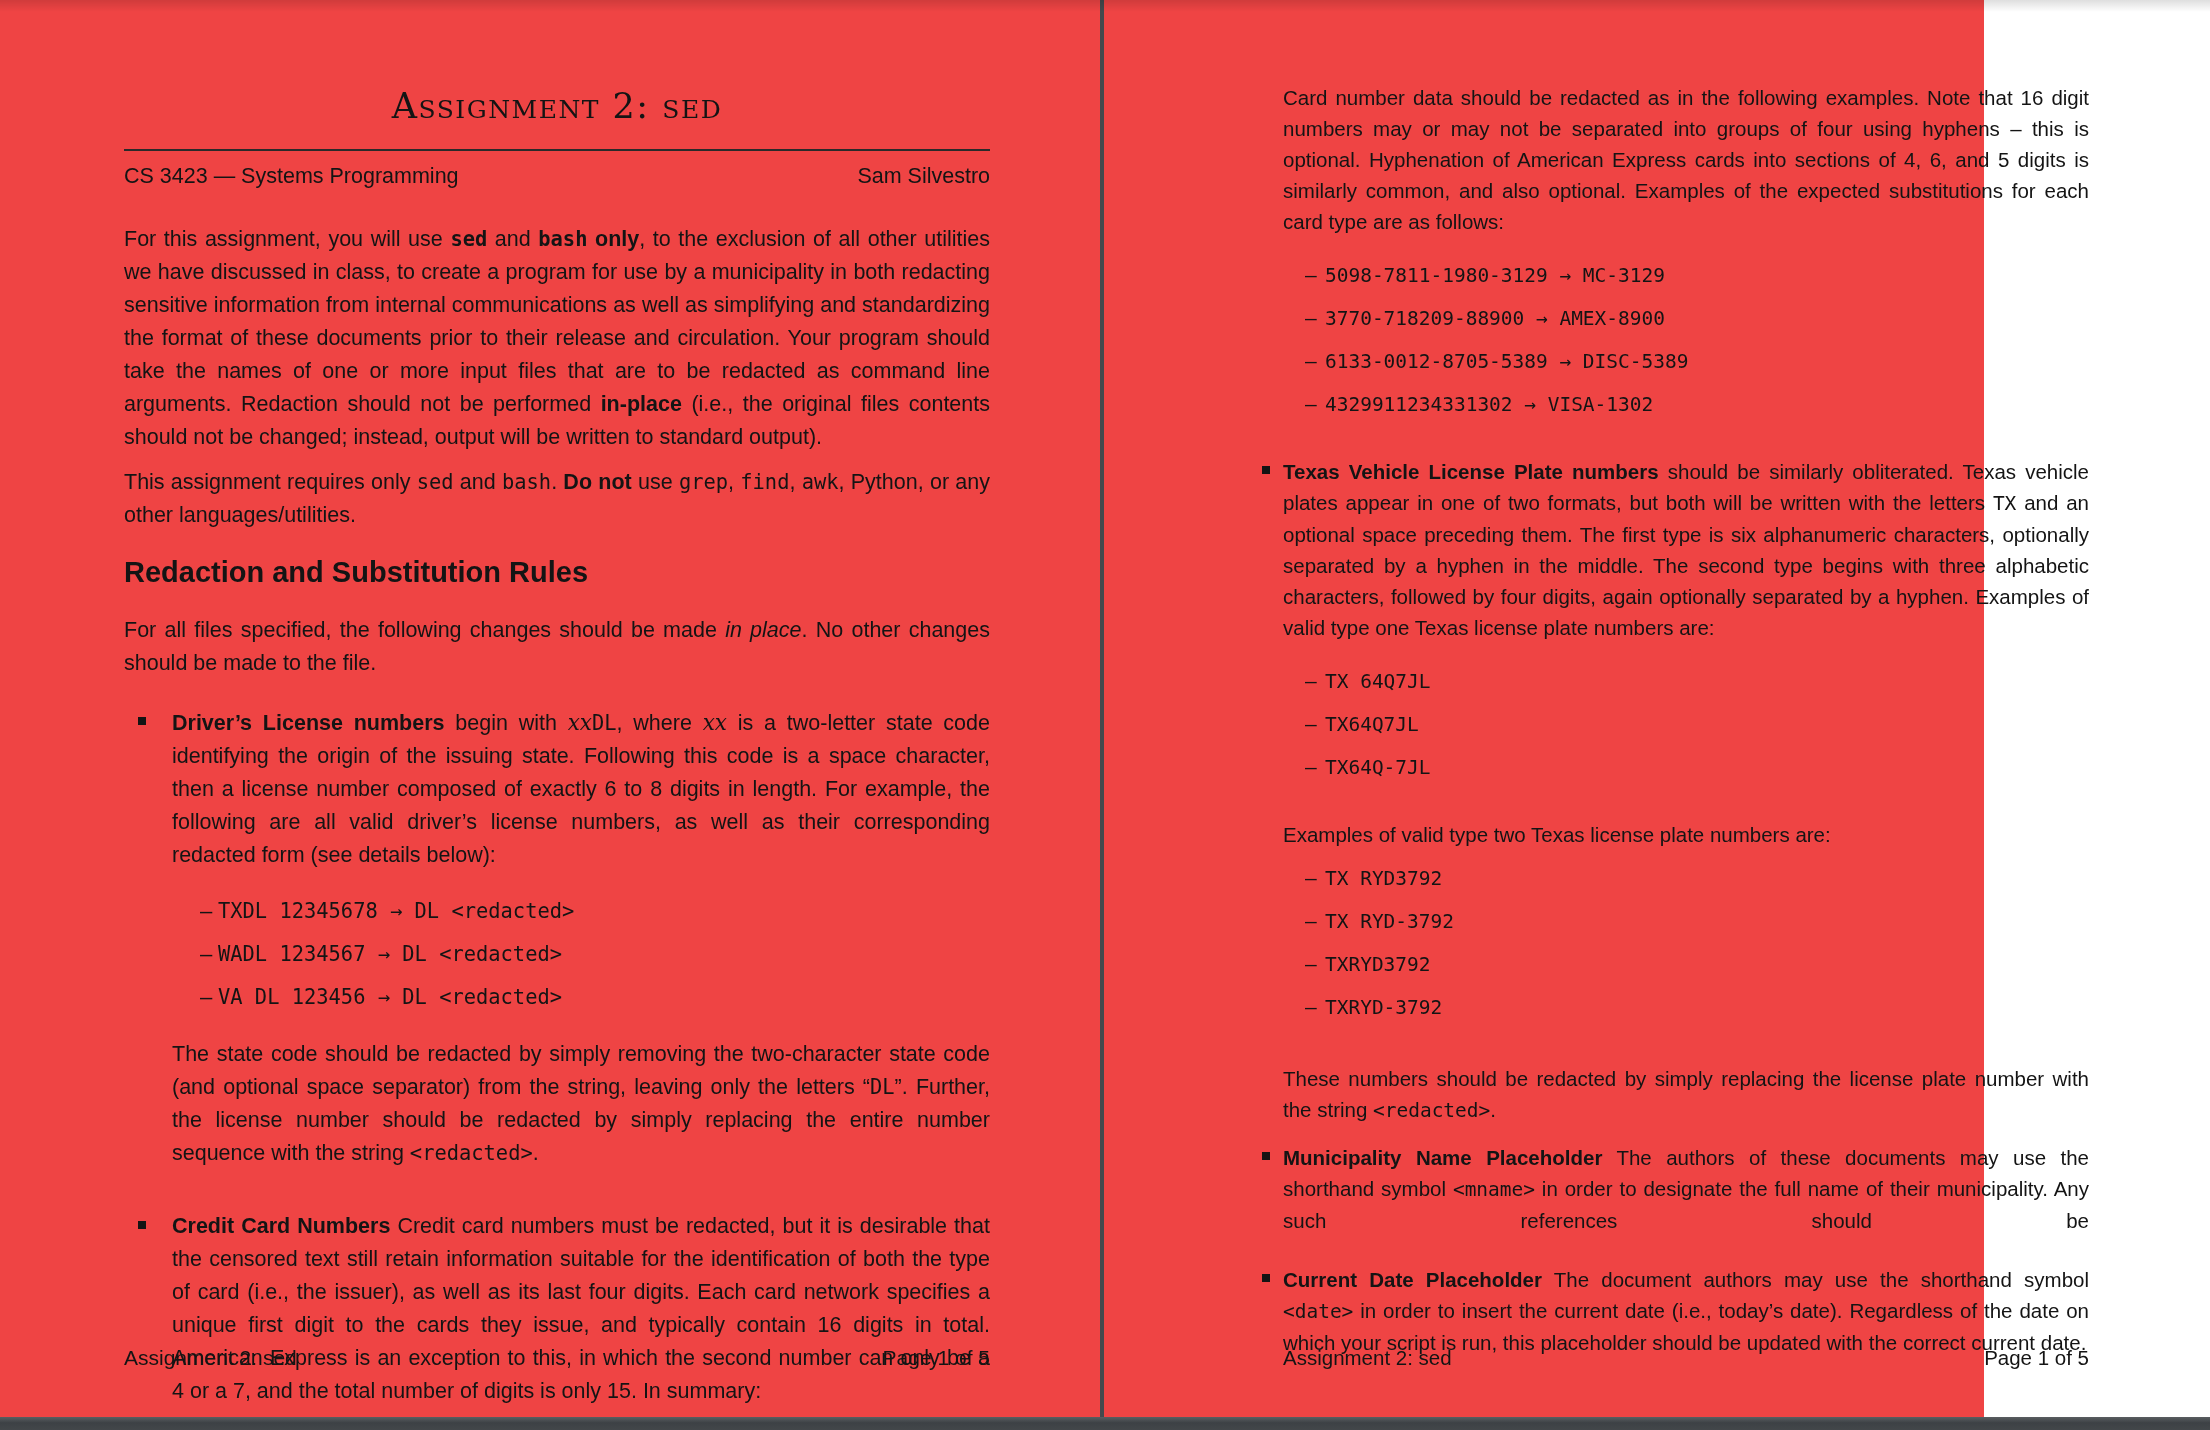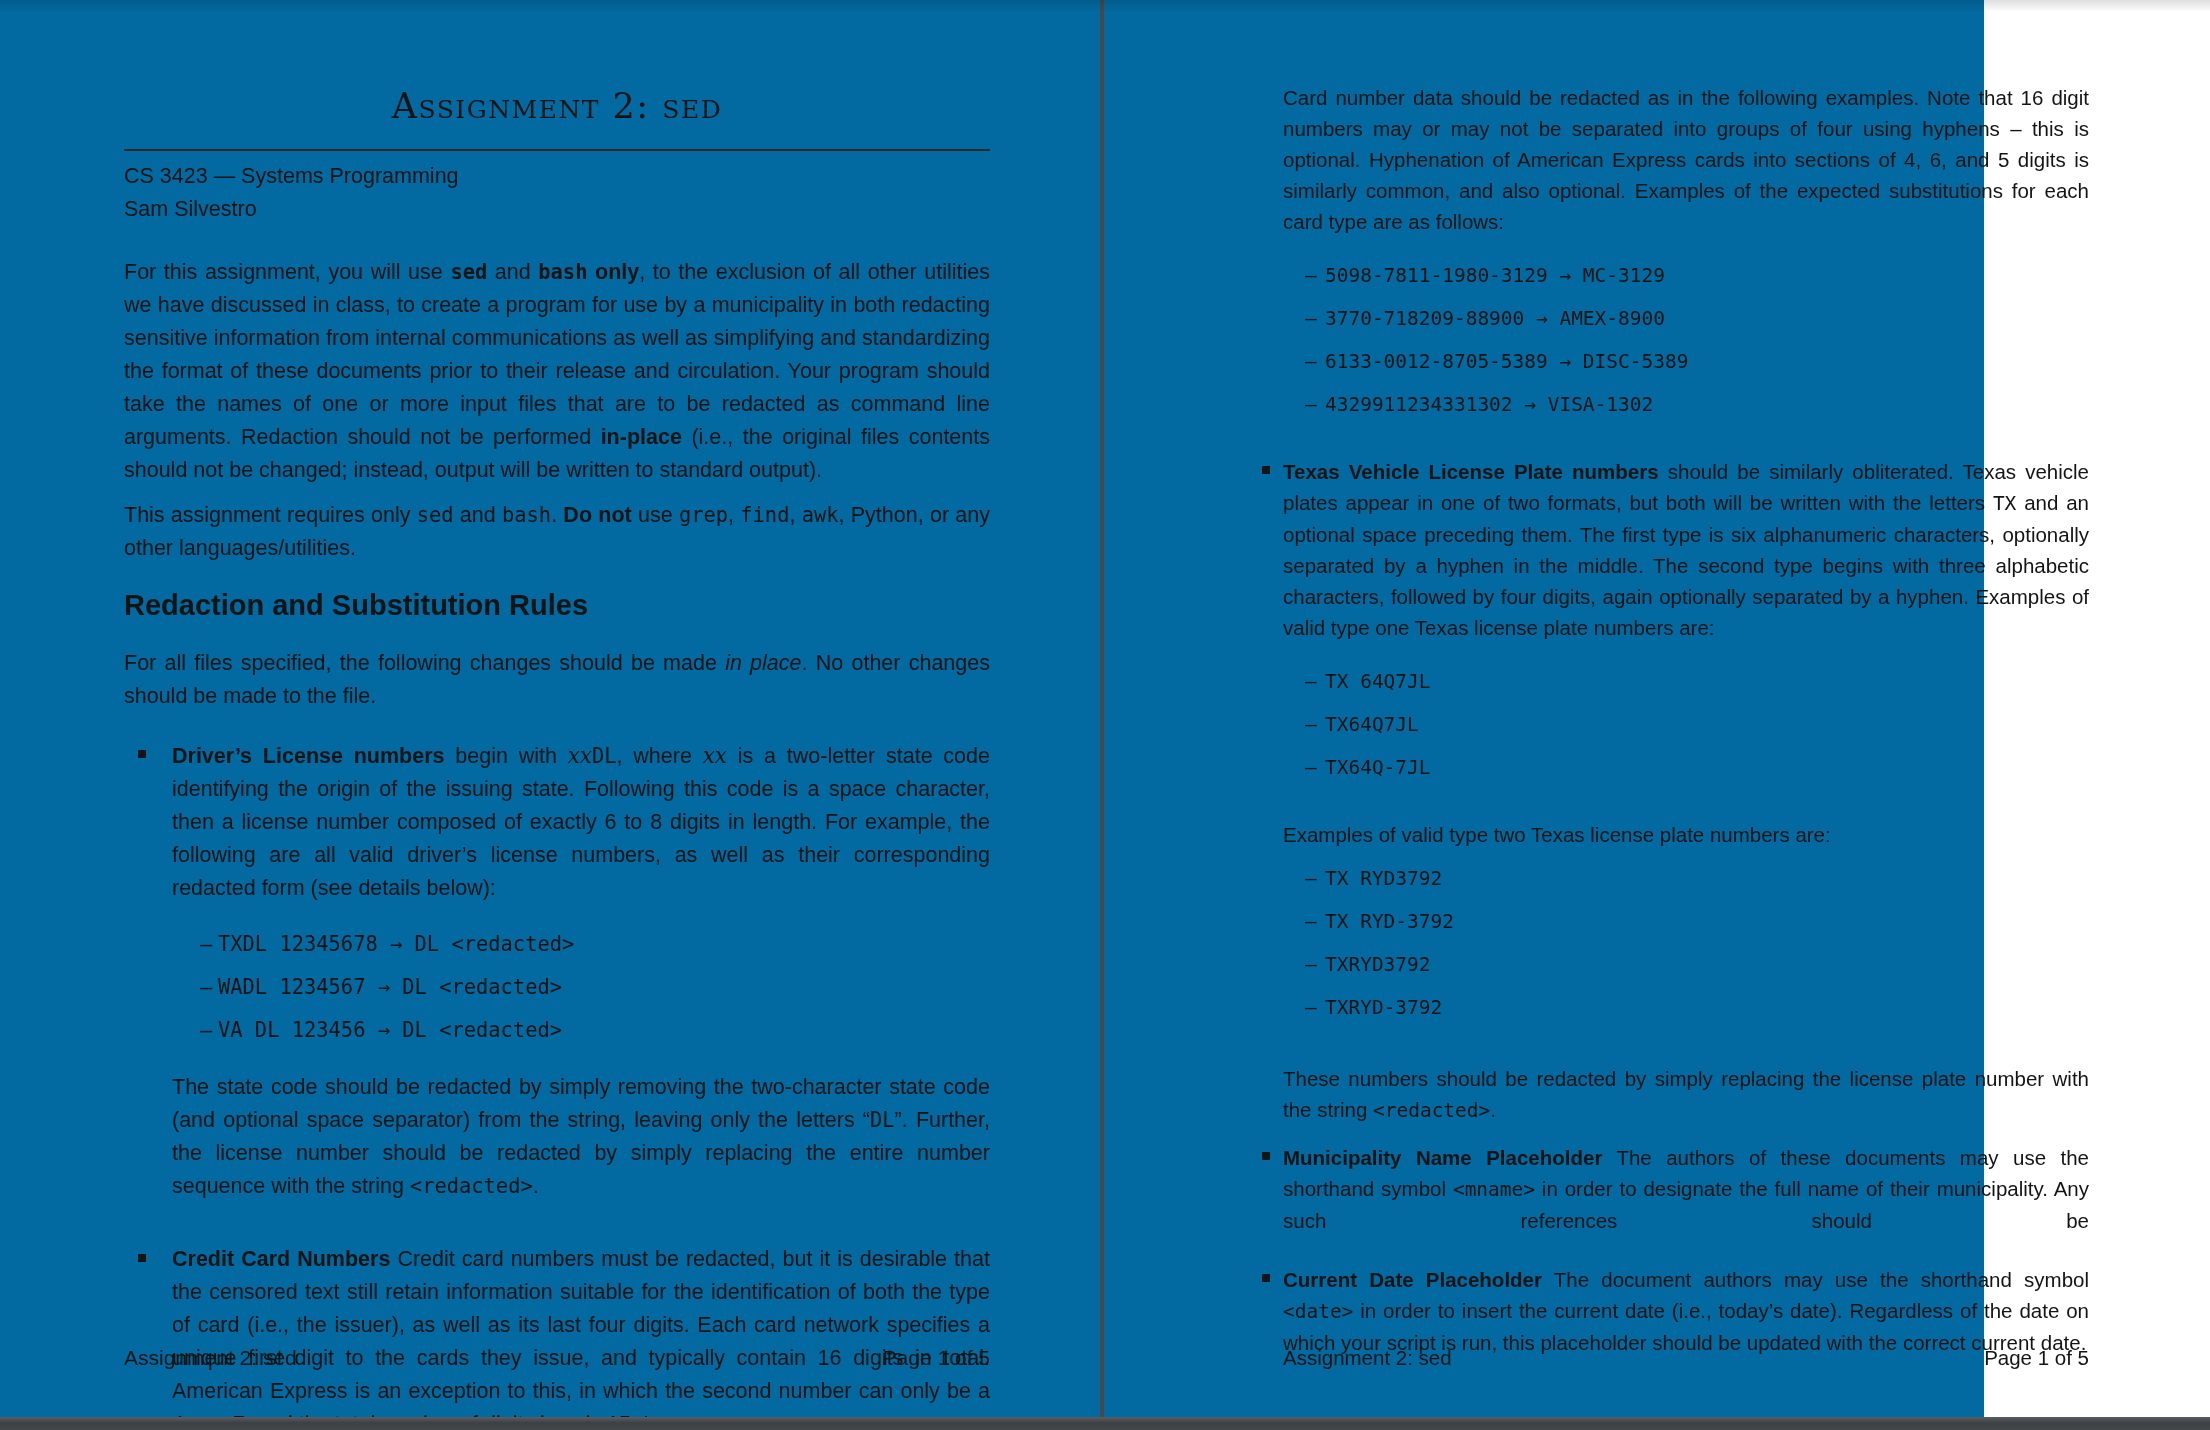--- a/index.html
+++ b/index.html
@@ -8,31 +8,31 @@
     background:#ffffff; color:#141414;
     font-family:"Liberation Sans", sans-serif;
     -webkit-font-smoothing:antialiased;
   }
   .top-shade { position:absolute; left:0; top:0; width:2210px; height:12px;
     background:linear-gradient(rgba(0,0,0,0.13), rgba(0,0,0,0)); z-index:6; }
   .divider { position:absolute; left:1100px; top:0; width:4px; height:1417px; background:#45494d; z-index:5; }
   .bottom-bar { position:absolute; left:0; top:1417px; width:2210px; height:13px;
     background:linear-gradient(#5a5e61, #3d4145 45%, #43474a); z-index:5; }
 
-  .page { position:absolute; top:0; height:1417px; background:#0369a1; }
+  .page { position:absolute; top:0; height:1417px; background:#ef4444; }
   .page-1 { left:0; width:1100px; }
   .page-2 { left:1104px; width:880px; }
 
   .content1 { position:absolute; left:124px; top:0; width:866px; font-size:21.5px; line-height:33px; }
   .content2 { position:absolute; left:179px; top:0; width:806px; font-size:20.5px; line-height:31px; }
 
   .doc-title { margin-top:86px; text-align:center; font-family:"DejaVu Serif", serif;
     font-variant:small-caps; font-size:35px; line-height:40px; font-weight:normal; letter-spacing:1.5px; }
   .rule { margin-top:15px; border-bottom:2px solid #2a2a2a; }
-  .byline { margin-top:9px; display:flex; justify-content:space-between;flex-direction:column; }
+  .byline { margin-top:9px; display:flex; justify-content:space-between; }
 
   .para { margin:0; text-align:justify; }
   .mt-intro    { margin-top:30px; }
   .mt-req      { margin-top:12px; }
   .sect { margin:20px 0 0 0; font-size:29px; line-height:40px; font-weight:bold; }
   .mt-rules    { margin-top:22px; }
 
   .bullet { position:relative; margin-top:26px; }
   .content1 .bullet { padding-left:48px; }
   .content1 .bullet::before { content:""; position:absolute; left:14px; top:11px; width:8px; height:8px; background:#141414; }

